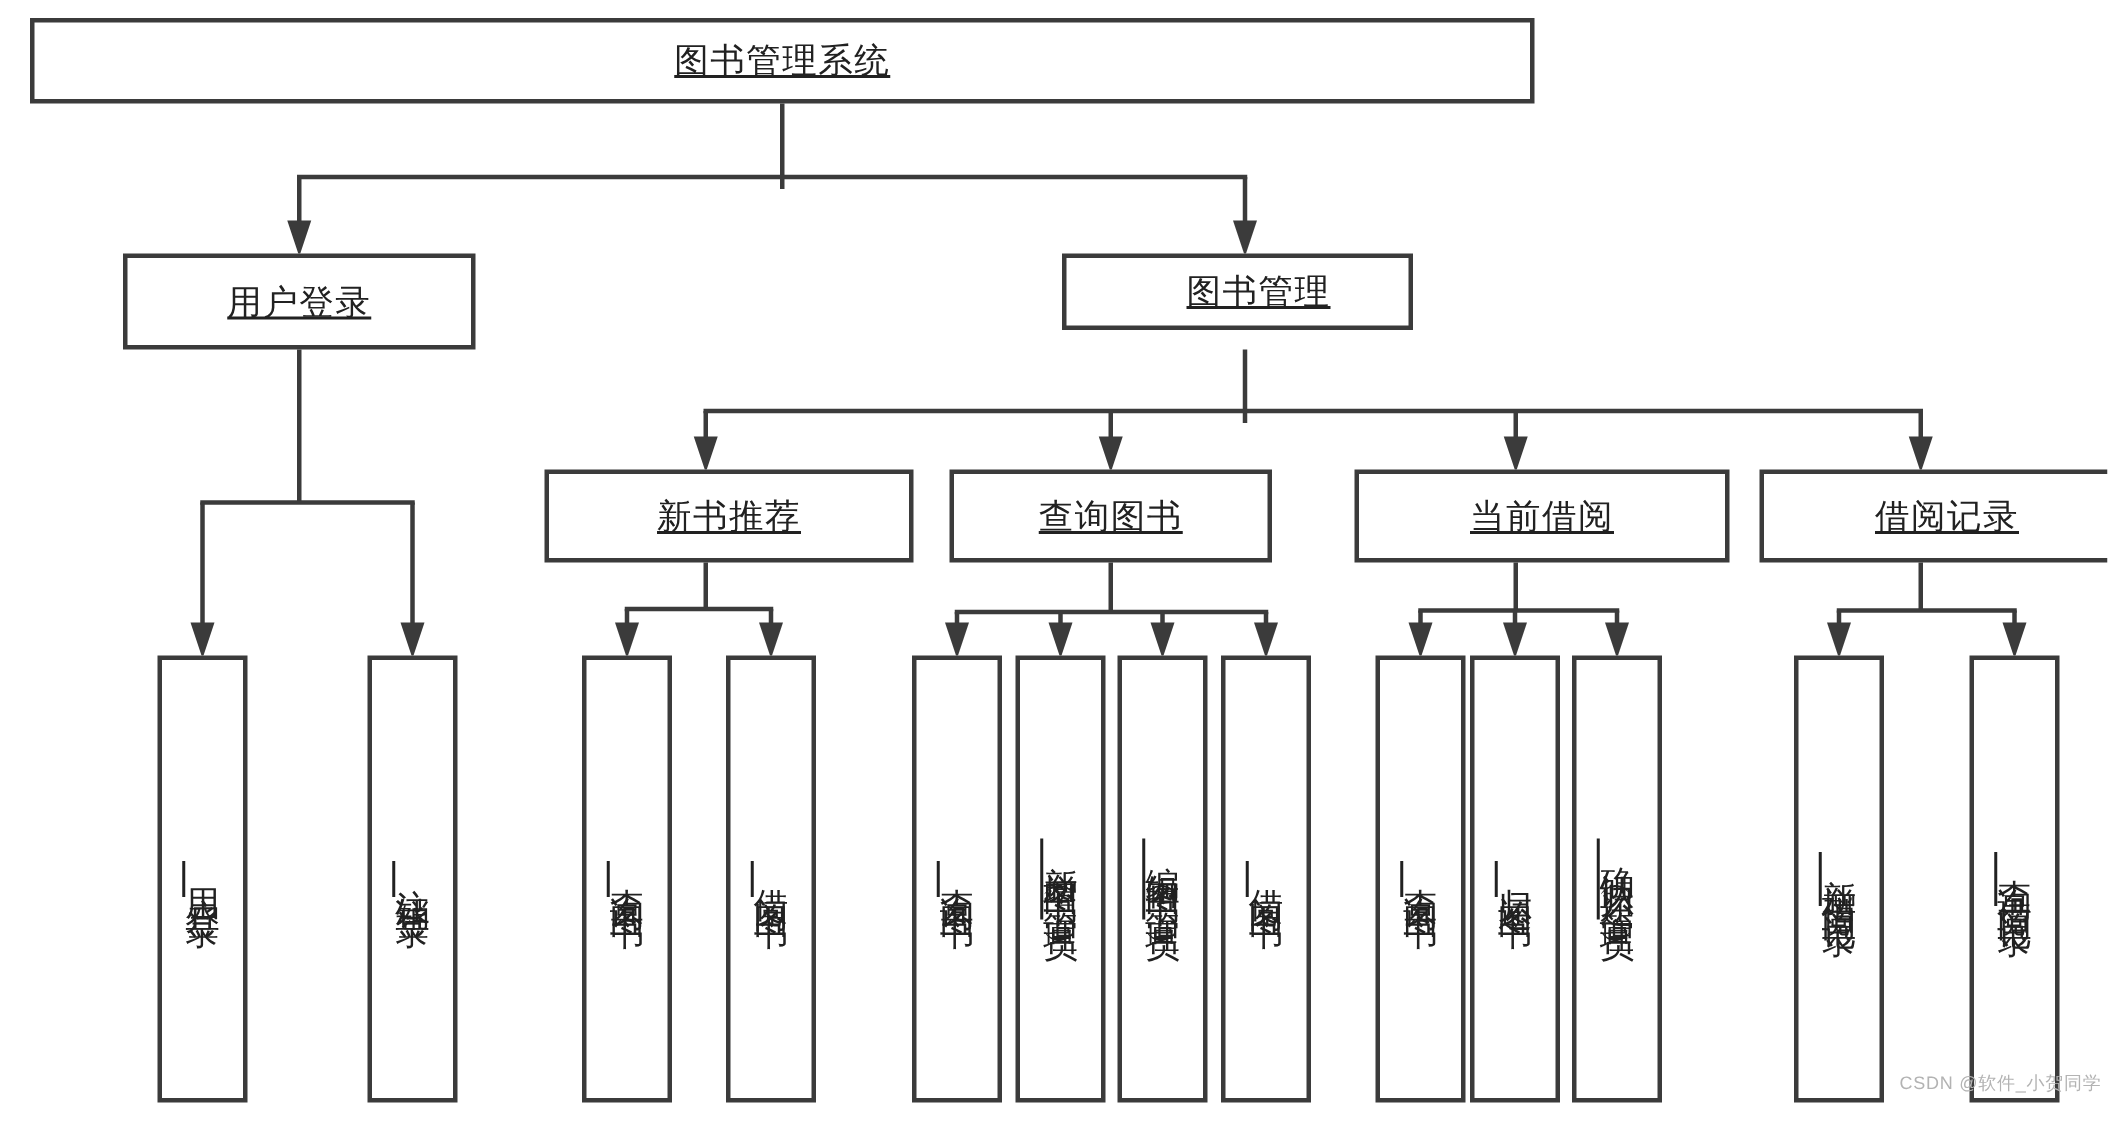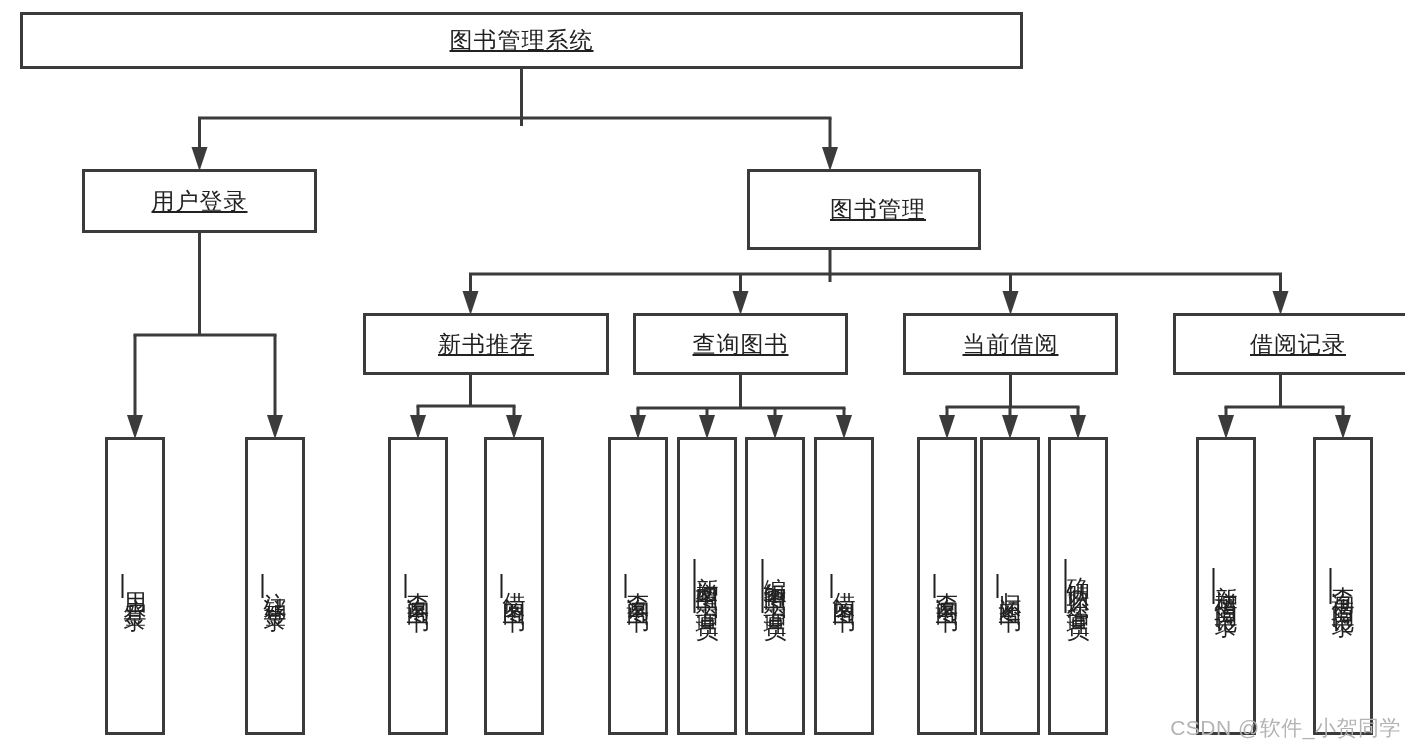--- a/index.html
+++ b/index.html
@@ -44,21 +44,21 @@
     writing-mode: vertical-rl;
     font-size: 23px;
     letter-spacing: 6px;
     line-height: 1;
     white-space: nowrap;
   }
   .watermark {
     position: absolute;
     right: 4px;
     top: 714px;
-    font-size: 21px;
+    font-size: 12px;
     letter-spacing: 0.5px;
     color: var(--watermark-color, #b3b3b3);
     white-space: nowrap;
     z-index: 5;
   }
 </style>
 </head>
 <body>
 
 <div id="canvas">
@@ -130,30 +130,30 @@
         <polygon points="1335,415 1351,415 1343,439" fill="#3b3b3b"></polygon>
       </g>
     </svg>
   <div class="watermark">CSDN @软件_小贺同学</div>
 <div class="node horizontal" style="left: 20px; top: 12px; width: 1003px; height: 57px;">
       <span class="label">图书管理系统</span>
     </div>
     <div class="node horizontal" style="left: 82px; top: 169px; width: 235px; height: 64px;">
       <span class="label">用户登录</span>
     </div>
-    <div class="node horizontal" style="left: 747px; top: 169px; width: 234px; height: 81px; padding-left: 28px;">
+    <div class="node horizontal" style="left: 708px; top: 169px; width: 234px; height: 51px; padding-left: 28px;">
       <span class="label">图书管理</span>
     </div>
     <div class="node horizontal" style="left: 363px; top: 313px; width: 246px; height: 62px;">
       <span class="label">新书推荐</span>
     </div>
     <div class="node horizontal" style="left: 633px; top: 313px; width: 215px; height: 62px;">
       <span class="label">查询图书</span>
     </div>
-    <div class="node horizontal" style="left: 903px; top: 313px; width: 215px; height: 62px;">
+    <div class="node horizontal" style="left: 903px; top: 313px; width: 250px; height: 62px;">
       <span class="label">当前借阅</span>
     </div>
     <div class="node horizontal" style="left: 1173px; top: 313px; width: 250px; height: 62px;">
       <span class="label">借阅记录</span>
     </div>
     <div class="node vertical" style="left: 105px; top: 437px; width: 60px; height: 298px;">
       <span class="label">用户登录</span>
     </div>
     <div class="node vertical" style="left: 245px; top: 437px; width: 60px; height: 298px;">
       <span class="label">注销登录</span>

